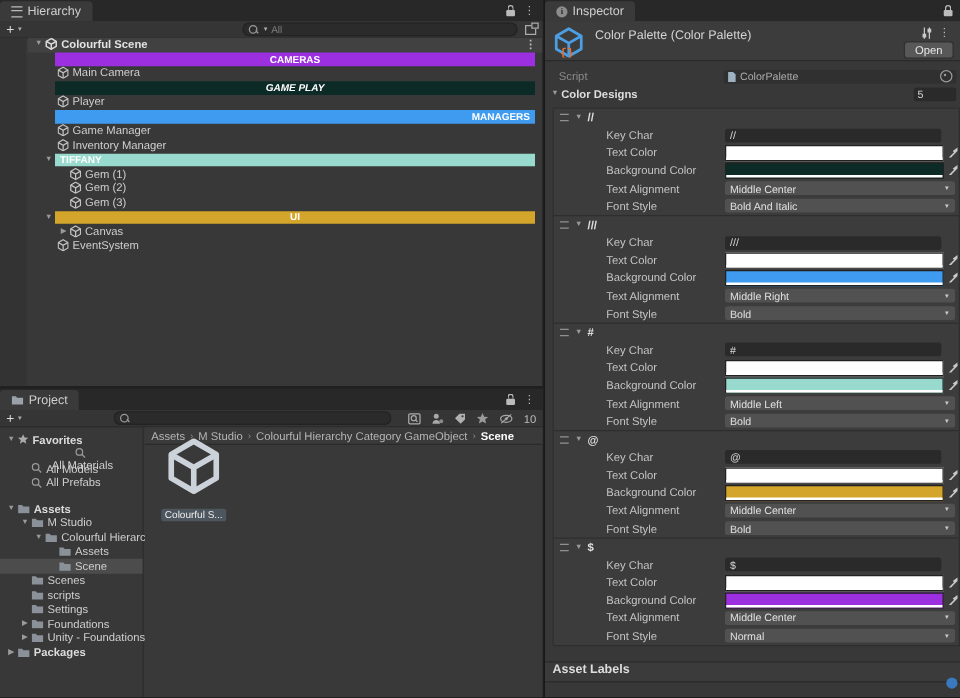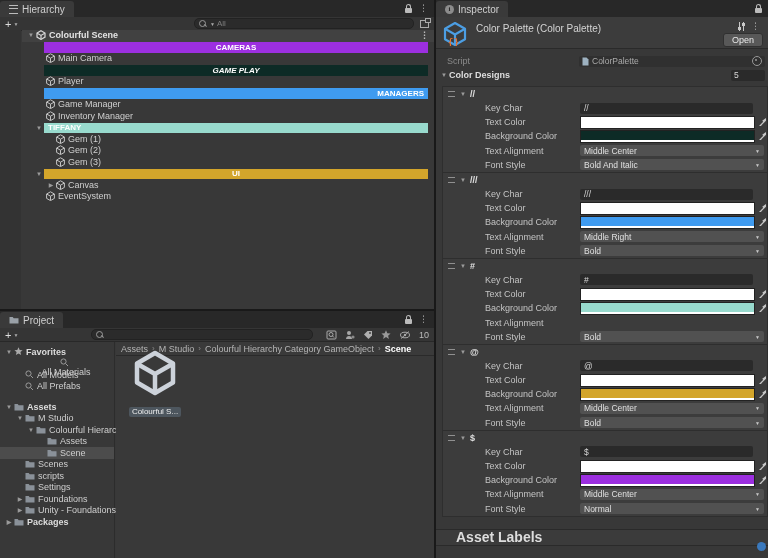--- a/index.html
+++ b/index.html
@@ -74,21 +74,21 @@
   .frow{display:flex;align-items:center;height:14.2px;font-size:9px;color:#c4c4c4;}
   .frow .lbl{width:137px;padding-left:42px;box-sizing:border-box;flex:none;}
   .tfield{flex:1;height:11px;background:#2a2a2a;border-radius:2px;color:#d6d6d6;font-size:8.5px;
           display:flex;align-items:center;padding:0 4px;margin-right:14px;}
   .swatch{flex:1;height:11px;border:1px solid #222;position:relative;margin-right:3px;}
   .swatch::after{content:"";position:absolute;left:0;right:0;bottom:0;height:1.5px;background:#fff;}
   .dropdown{flex:1;height:11px;background:#515151;border-radius:2px;color:#e0e0e0;font-size:8.5px;
             display:flex;align-items:center;padding:0 4px;margin-right:3px;}
   .dropdown .dd-arr{margin-left:auto;font-size:5px;color:#c8c8c8;}
   .assetlabels{height:15px;background:#3b3b3b;border-top:1px solid #2a2a2a;border-bottom:1px solid #2a2a2a;
-               display:flex;align-items:center;font-size:14px;font-weight:bold;color:#dedede;padding-left:20px;}
+               display:flex;align-items:flex-start;font-size:10px;font-weight:bold;color:#dedede;padding-left:6px;}
   .bluedot{position:absolute;right:2px;bottom:7px;width:9px;height:9px;border-radius:50%;background:#3a79bd;}
 
   
   .icon{display:inline-flex;flex:none;align-items:center;justify-content:center;}
   .i-burger{width:9px;height:7px;border-top:1px solid #bbb;border-bottom:1px solid #bbb;position:relative;}
   .i-burger::before{content:"";position:absolute;left:0;right:0;top:2px;border-top:1px solid #bbb;}
   .i-lock{width:7px;height:5px;background:#bbb;border-radius:1px;position:relative;margin-top:4px;}
   .i-lock::before{content:"";position:absolute;left:1px;top:-4px;width:3px;height:3px;
                   border:1px solid #bbb;border-bottom:none;border-radius:3px 3px 0 0;}
   .i-mag{width:5px;height:5px;border:1px solid #999;border-radius:50%;position:relative;}
@@ -655,20 +655,24 @@
             <span class="lbl">Background Color</span>
             <div class="swatch" style="background:#98dacd"></div>
             <span class="icon" style="width:9px;height:10px;">
               <svg width="9" height="10" viewBox="0 0 9 10">
                 <path d="M1 9 5.2 4.8l-1-1L8 1l0 2.8L4.2 7.6 3 9z" fill="#c8c8c8"></path>
               </svg>
             </span>
           </div>
           <div class="frow">
             <span class="lbl">Text Alignment</span>
+            <div class="dropdown">
+              <span>Middle Left</span>
+              <span class="dd-arr">▼</span>
+            </div>
           </div>
           <div class="frow">
             <span class="lbl">Font Style</span>
             <div class="dropdown">
               <span>Bold</span>
               <span class="dd-arr">▼</span>
             </div>
           </div>
         </div>
         <div class="section">

